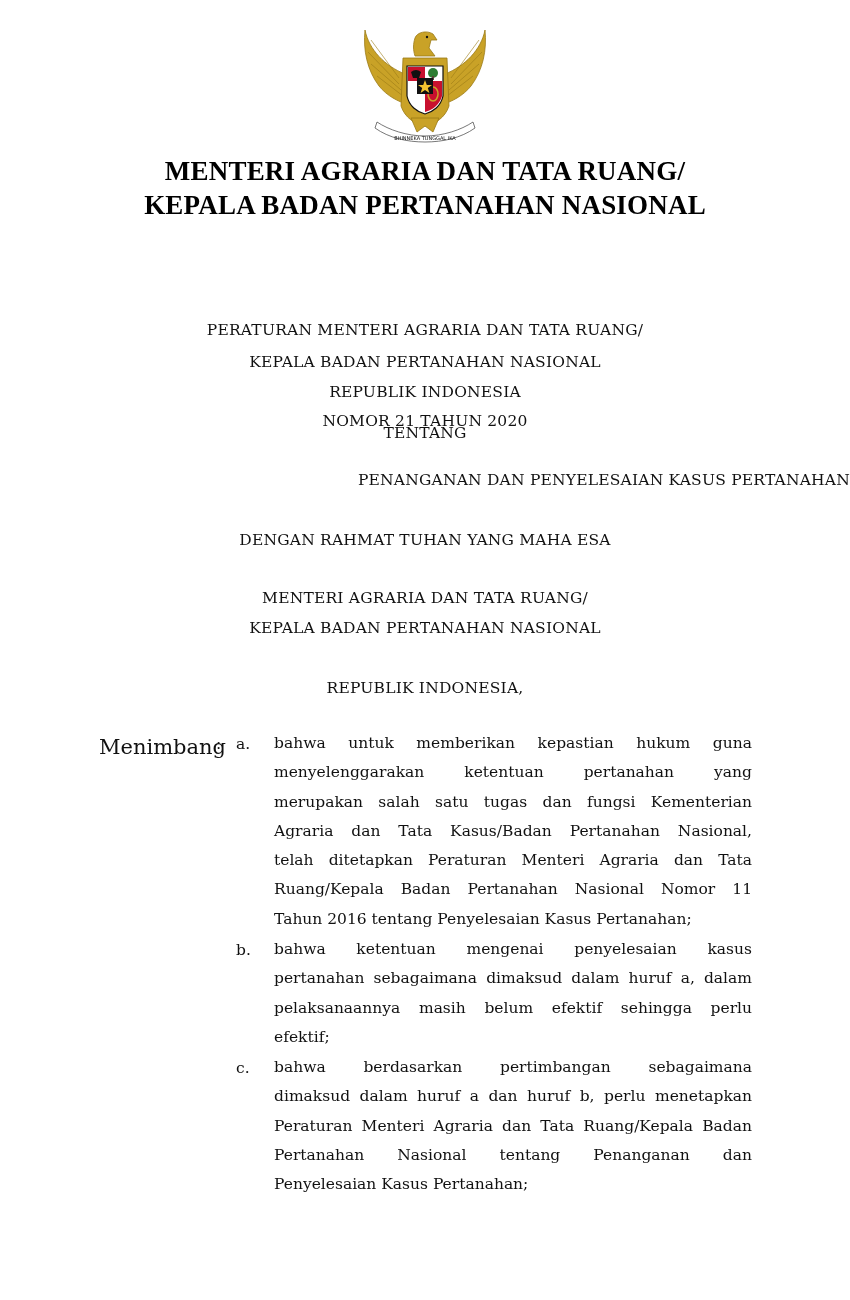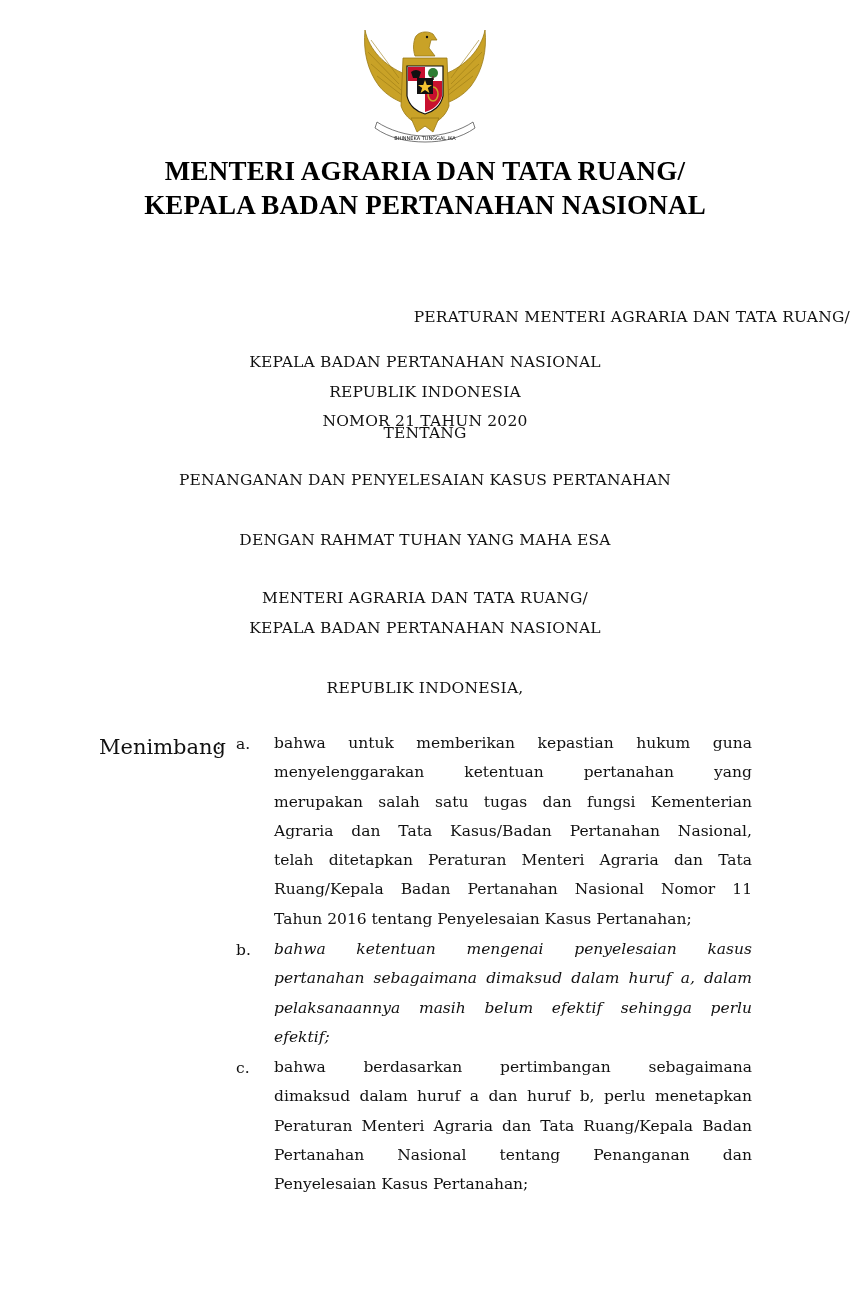--- a/index.html
+++ b/index.html
@@ -51,26 +51,26 @@
 
   <path d="M56 92 L62 106 L70 100 L78 106 L84 92 Z" fill="#C9A227" stroke="#9A7A15" stroke-width="0.8"></path>
 
   <path d="M22 96 C34 104 52 110 70 110 C88 110 106 104 118 96 L120 102 C106 112 88 116 70 116 C52 116 34 112 20 102 Z" fill="#ffffff" stroke="#555" stroke-width="0.8"></path>
   <text x="70" y="114" text-anchor="middle" font-size="5" font-family="DejaVu Sans, sans-serif" fill="#111">BHINNEKA TUNGGAL IKA</text>
 </svg>
 
 <div class="title" style="top:156px;">MENTERI AGRARIA DAN TATA RUANG/</div>
 <div class="title" style="top:190px;">KEPALA BADAN PERTANAHAN NASIONAL</div>
 
-<div class="center-line" style="top:308px;text-align:right;">PERATURAN MENTERI AGRARIA DAN TATA RUANG/</div>
+<div class="center-line" style="top:321px;">PERATURAN MENTERI AGRARIA DAN TATA RUANG/</div>
 <div class="center-line" style="top:353px;">KEPALA BADAN PERTANAHAN NASIONAL</div>
 <div class="center-line" style="top:383px;">REPUBLIK INDONESIA</div>
 <div class="center-line" style="top:412px;">NOMOR 21 TAHUN 2020</div>
 <div class="center-line" style="top:424px;">TENTANG</div>
-<div class="center-line" style="top:471px;">PENANGANAN DAN PENYELESAIAN KASUS PERTANAHAN</div>
+<div class="center-line" style="top:471px;text-align:right;">PENANGANAN DAN PENYELESAIAN KASUS PERTANAHAN</div>
 
 <div class="center-line" style="top:531px;">DENGAN RAHMAT TUHAN YANG MAHA ESA</div>
 
 <div class="center-line" style="top:589px;">MENTERI AGRARIA DAN TATA RUANG/</div>
 <div class="center-line" style="top:619px;">KEPALA BADAN PERTANAHAN NASIONAL</div>
 <div class="center-line" style="top:648px;margin-top:31px;">REPUBLIK INDONESIA,</div>
 
 <div class="menimbang-label">Menimbang</div>
 <div class="colon">:</div>
 
@@ -79,21 +79,21 @@
   <span class="jl">bahwa untuk memberikan kepastian hukum guna</span>
   <span class="jl">menyelenggarakan ketentuan pertanahan yang</span>
   <span class="jl">merupakan salah satu tugas dan fungsi Kementerian</span>
   <span class="jl">Agraria dan Tata Kasus/Badan Pertanahan Nasional,</span>
   <span class="jl">telah ditetapkan Peraturan Menteri Agraria dan Tata</span>
   <span class="jl">Ruang/Kepala Badan Pertanahan Nasional Nomor 11</span>
   <span class="ll">Tahun 2016 tentang Penyelesaian Kasus Pertanahan;</span>
 </div>
 
 <div class="item-letter" style="top:941px;">b.</div>
-<div class="item-text" style="top:935px;font-style:italic;">
+<div class="item-text" style="top:935px;">
   <span class="jl">bahwa ketentuan mengenai penyelesaian kasus</span>
   <span class="jl">pertanahan sebagaimana dimaksud dalam huruf a, dalam</span>
   <span class="jl">pelaksanaannya masih belum efektif sehingga perlu</span>
   <span class="ll">efektif;</span>
 </div>
 
 <div class="item-letter" style="top:1059px;">c.</div>
 <div class="item-text" style="top:1053px;">
   <span class="jl">bahwa berdasarkan pertimbangan sebagaimana</span>
   <span class="jl">dimaksud dalam huruf a dan huruf b, perlu menetapkan</span>

